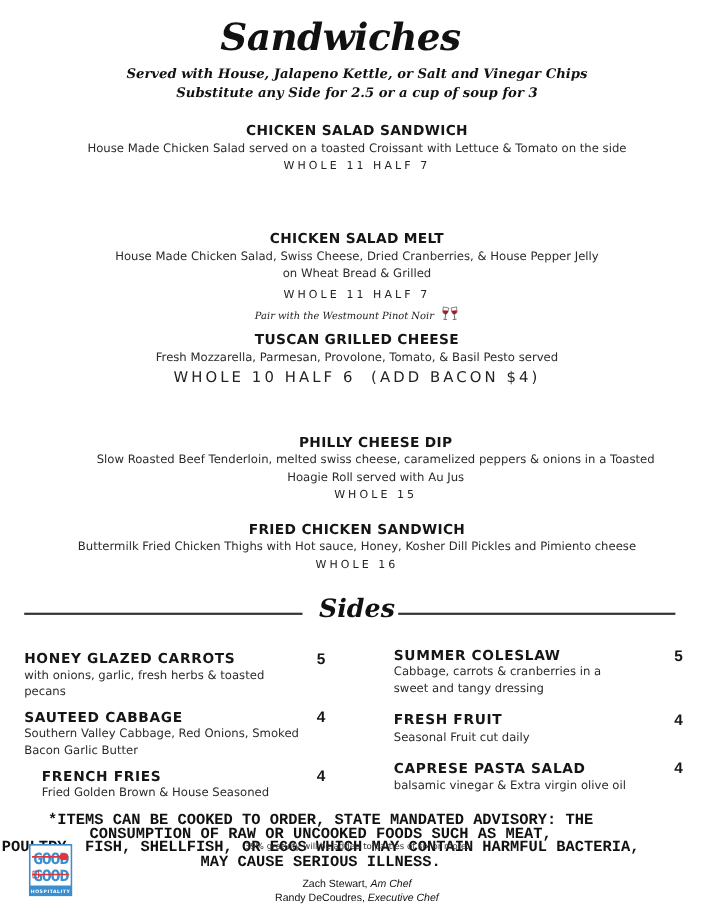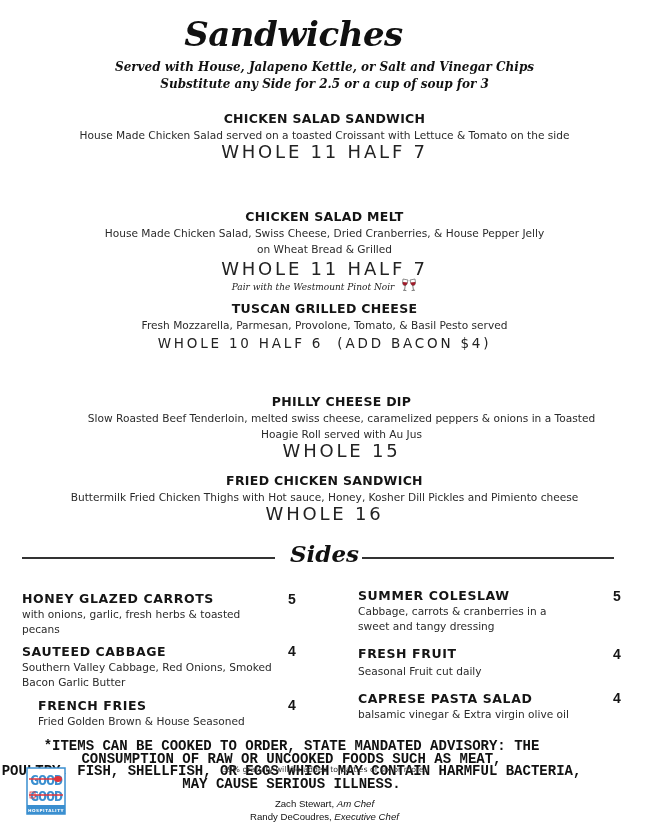--- a/index.html
+++ b/index.html
@@ -1,24 +1,24 @@
 <!DOCTYPE html>
 <html><head>
 <meta charset="utf-8">
 <style>
   html, body { margin: 0; padding: 0; background: #ffffff; }
   body { width: 649px; height: 840px; position: relative; overflow: hidden; color: #1a1a1a; font-family: "DejaVu Sans", sans-serif; }
   .abs { position: absolute; }
   .script { font-family: "DejaVu Serif", serif; font-style: italic; font-weight: bold; color: #111; }
-  .title { left: 0; width: 587px; top: 14px; text-align: center; font-size: 34px; letter-spacing: -0.5px; }
+  .title { left: 0; width: 587px; top: 14px; text-align: center; font-size: 34px; letter-spacing: -0.5px; padding-left: 16px; }
   .sub { left: 0; width: 649px; text-align: center; font-size: 12px; font-family: "DejaVu Serif", serif; font-style: italic; font-weight: bold; color: #111; }
   .item { left: 0; width: 649px; text-align: center; }
   .item-name { font-family: "DejaVu Sans", sans-serif; font-weight: bold; font-size: 12.5px; letter-spacing: 0.3px; color: #151515; line-height: 17px; }
   .item-desc { font-family: "DejaVu Sans", sans-serif; font-size: 10.6px; color: #2a2a2a; line-height: 16px; }
-  .item-price { font-family: "DejaVu Sans", sans-serif; font-size: 18px; letter-spacing: 2.8px; color: #222; line-height: 18px; }
+  .item-price { font-family: "DejaVu Sans", sans-serif; font-size: 10px; letter-spacing: 2.8px; color: #222; line-height: 18px; }
   .pair { font-family: "DejaVu Serif", serif; font-style: italic; font-size: 9px; color: #222; line-height: 14px; }
   .wine { display: inline-block; vertical-align: middle; margin-left: 4px; }
   .rule { height: 1.5px; background: #333; top: 557px; }
   .sides-title { top: 540px; left: 0; width: 649px; text-align: center; font-size: 23px; }
   .side-name { font-family: "DejaVu Sans", sans-serif; font-weight: bold; font-size: 12.5px; letter-spacing: 0.6px; color: #151515; line-height: 17px; }
   .side-desc { font-family: "DejaVu Sans", sans-serif; font-size: 10.6px; color: #2a2a2a; line-height: 15px; }
   .side-price { font-family: "Liberation Sans", sans-serif; font-weight: bold; font-size: 14px; color: #151515; }
   .advisory { left: 0; width: 583px; top: 740px; text-align: center; font-family: Liberation Mono, monospace; font-weight: bold; font-size: 14px; line-height: 12.5px; color: #111; }
   .gratuity { left: 0; width: 649px; top: 765px; text-align: center; font-size: 7.8px; color: #333; }
   .chefs { left: 0; width: 649px; top: 797px; text-align: center; font-family: "Liberation Sans", sans-serif; font-size: 9.6px; line-height: 13px; color: #111; }

